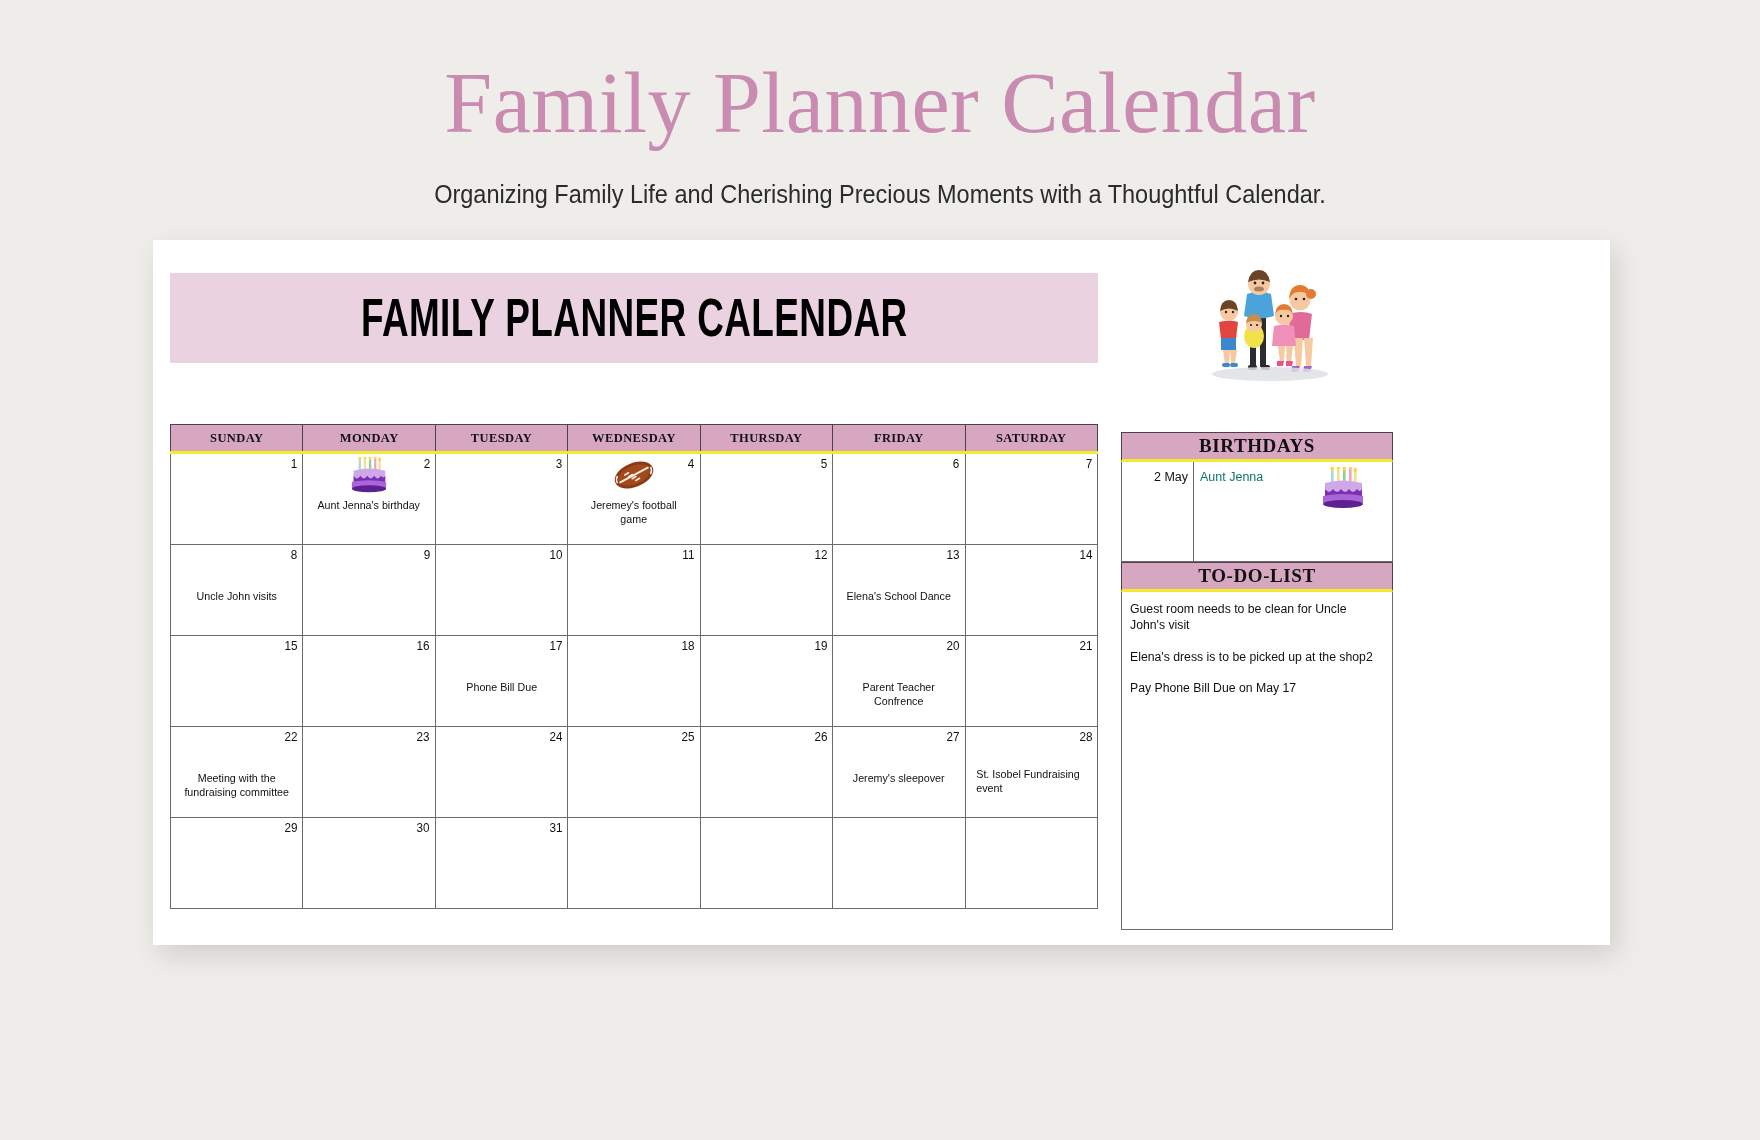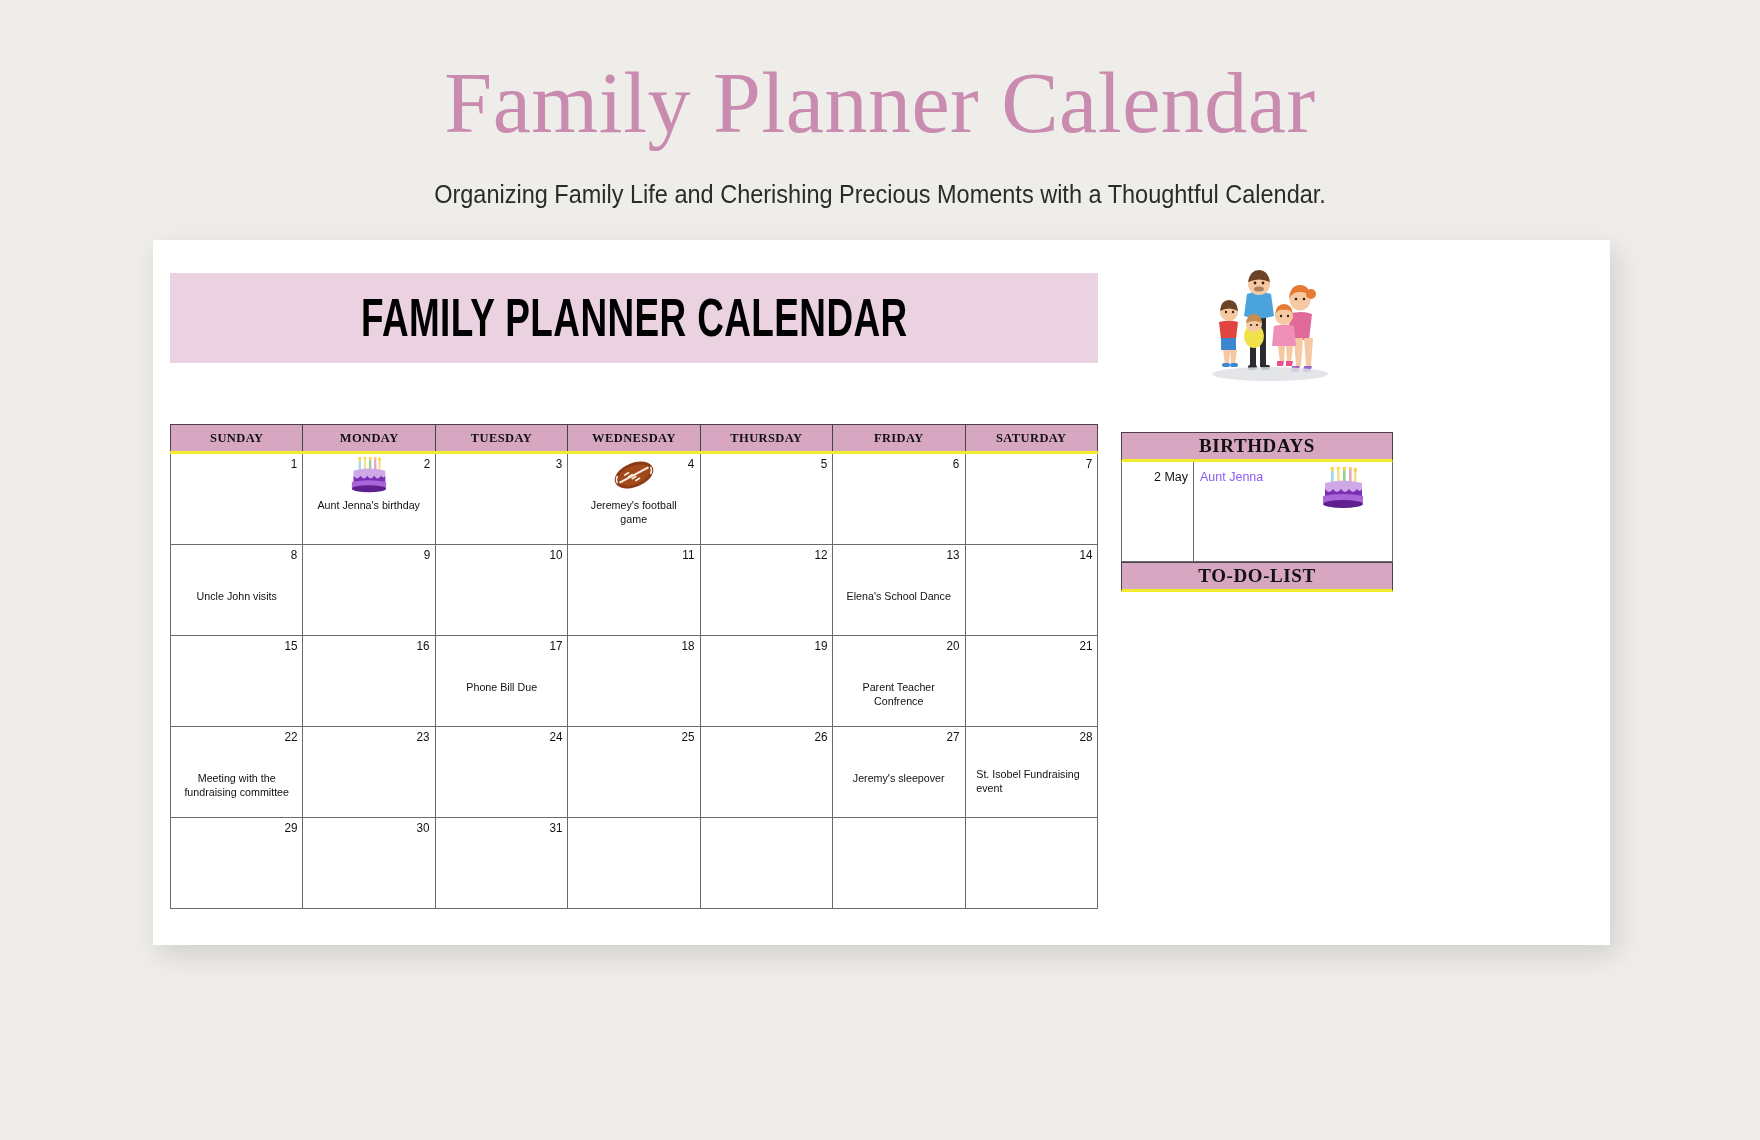--- a/index.html
+++ b/index.html
@@ -202,21 +202,21 @@
     padding: 8px 5px 0 0;
     font-family: "Liberation Sans", sans-serif;
     font-size: 12.5px;
     color: #111;
   }
   .bd-name {
     flex: 1;
     padding: 8px 0 0 6px;
     font-family: "Liberation Sans", sans-serif;
     font-size: 12.5px;
-    color: #8b5cf6;
+    color: #0f766e;
   }
   .bd-cake {
     position: absolute;
     right: 24px;
     top: 5px;
     width: 50px;
     height: 42px;
   }
 
   .todo-body {
@@ -576,16 +576,21 @@
             <ellipse cx="37.3" cy="3" rx="1.7" ry="2.6" fill="#fcd34a"></ellipse>
           </g>
           <path d="M7 16 q18 -5 37 0 l0 9 q-18 6 -37 0 z" fill="#cfa8e8"></path>
           <path d="M7 22 q4 6 8 0 q4 6 8 0 q4 6 8 0 q4 6 8 0 q3 4 5 0 l0 7 q-18 6 -37 0 z" fill="#7b2fb5"></path>
           <path d="M5 29 q20 -4 40 0 l0 7 q-20 6 -40 0 z" fill="#a866d8"></path>
           <ellipse cx="25" cy="37" rx="20" ry="4" fill="#5e1f8f"></ellipse>
         </svg>
       </div>
 
       <div class="panel-head">TO-DO-LIST</div>
+      <div class="todo-body">
+        <div class="todo-item">Guest room needs to be clean for Uncle John's visit</div>
+        <div class="todo-item">Elena's dress is to be picked up at the shop2</div>
+        <div class="todo-item">Pay Phone Bill Due on May 17</div>
+      </div>
 
     </div>
   </div>
 </div>
 
 </body></html>

